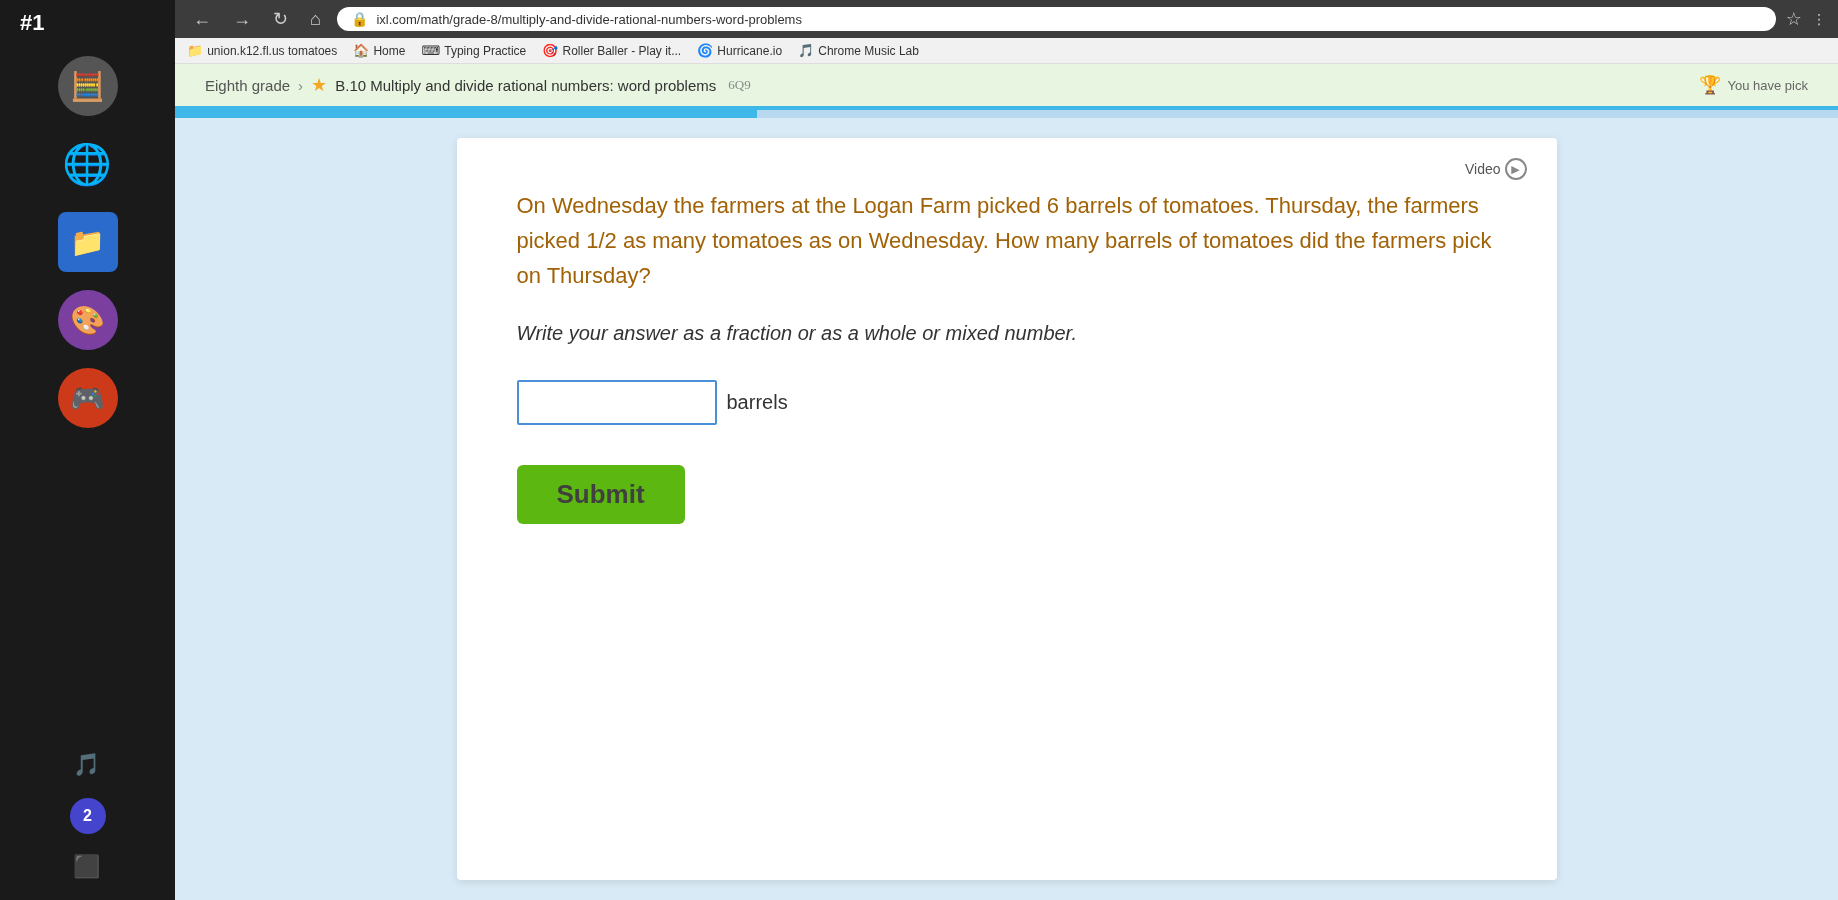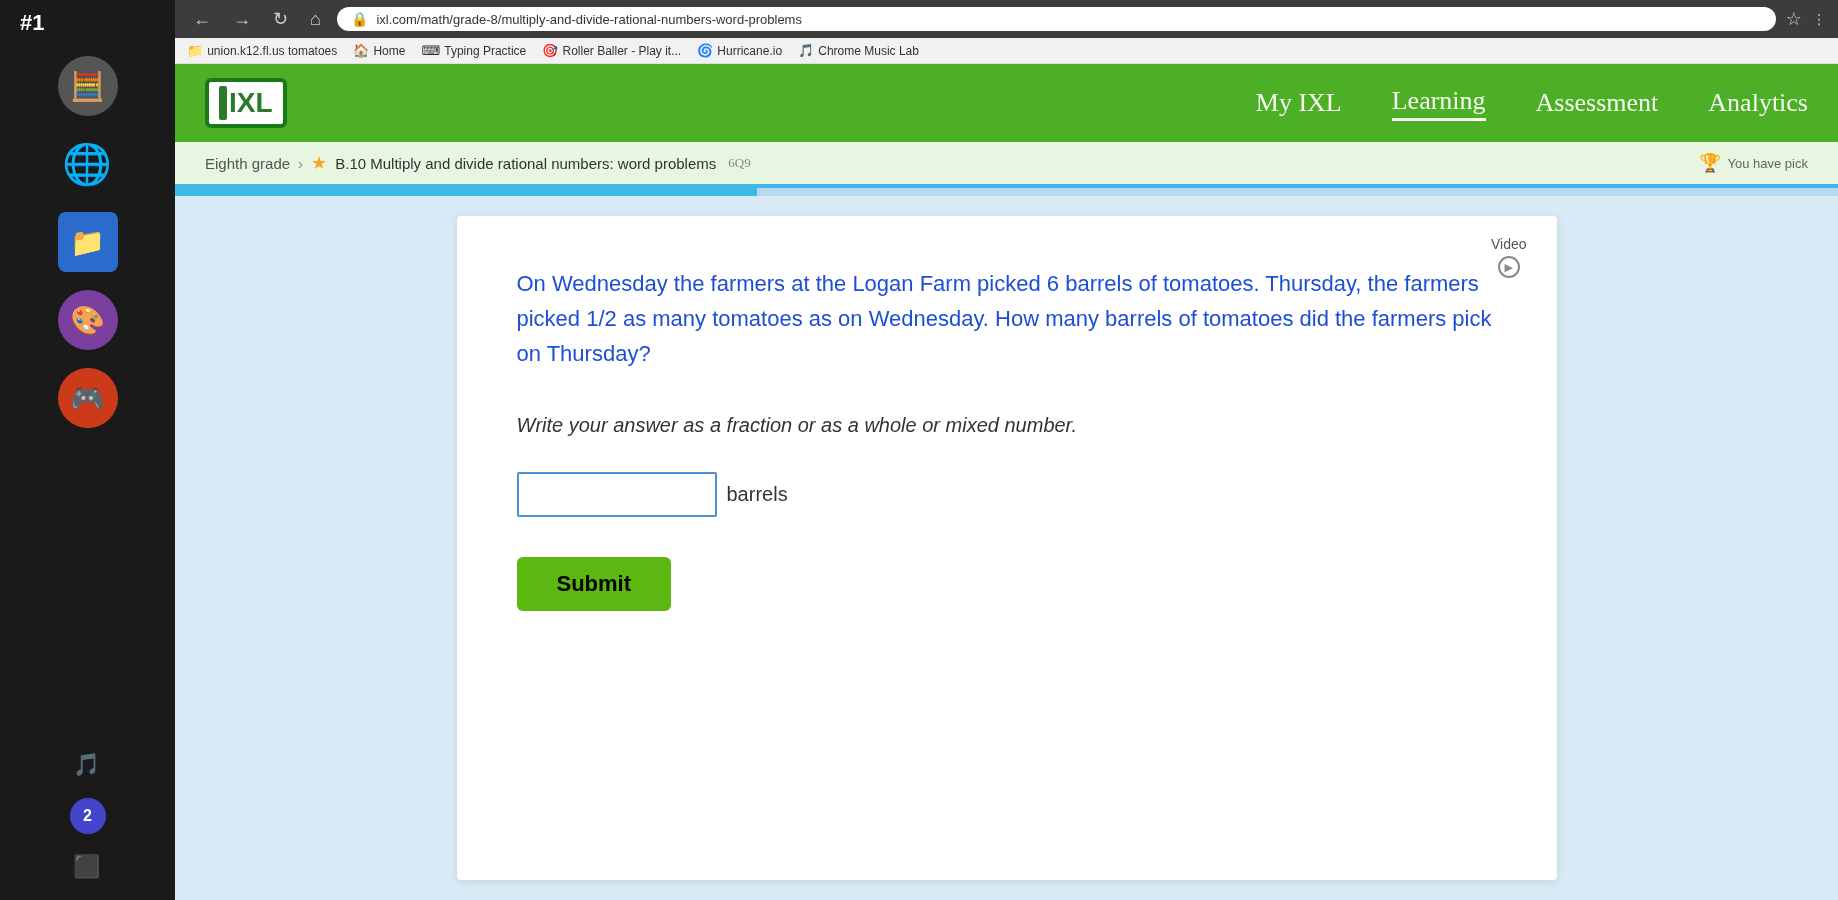--- a/index.html
+++ b/index.html
@@ -240,38 +240,37 @@
     .video-link {
       position: absolute;
       top: 20px;
       right: 30px;
       color: #555;
       font-size: 14px;
       cursor: pointer;
       display: flex;
       align-items: center;
       gap: 4px;
-      flex-direction: column;
     }
     .video-circle {
       width: 22px;
       height: 22px;
       border: 2px solid #888;
       border-radius: 50%;
       display: flex;
       align-items: center;
       justify-content: center;
       font-size: 11px;
       color: #888;
     }
     .question-text {
       font-size: 22px;
-      color: #1d4ed8;
+      color: #a16207;
       line-height: 1.6;
-      margin-bottom: 42px;
+      margin-bottom: 28px;
       font-family: Arial, sans-serif;
     }
     .instruction-text {
       font-size: 20px;
       color: #333;
       font-style: italic;
       margin-bottom: 35px;
     }
     .answer-row {
       display: flex;
@@ -287,25 +286,25 @@
       font-size: 18px;
       padding: 0 10px;
       outline: none;
     }
     .answer-unit {
       font-size: 20px;
       color: #333;
     }
     .submit-btn {
       background: #5cb811;
-      color: #000000;
+      color: #404040;
       border: none;
       border-radius: 6px;
       padding: 14px 40px;
-      font-size: 22px;
+      font-size: 26px;
       font-weight: 600;
       cursor: pointer;
       font-family: Arial, sans-serif;
     }
   </style>
 </head>
 <body>
 
 <div class="sidebar">
   <div class="sidebar-number">#1</div>
@@ -360,32 +359,20 @@
       <span>Hurricane.io</span>
     </div>
     <div class="bookmark-item">
       <span class="bm-icon">🎵</span>
       <span>Chrome Music Lab</span>
     </div>
   </div>
 
   <div class="ixl-page">
 
-    <div class="ixl-header">
-      <div class="ixl-logo">
-        <span class="logo-bar"></span>
-        <span>IXL</span>
-      </div>
-      <nav class="ixl-nav">
-        <span class="ixl-nav-item">My IXL</span>
-        <span class="ixl-nav-item active">Learning</span>
-        <span class="ixl-nav-item">Assessment</span>
-        <span class="ixl-nav-item">Analytics</span>
-      </nav>
-    </div>
 
     <div class="breadcrumb-bar">
       <span class="breadcrumb-link">Eighth grade</span>
       <span class="breadcrumb-sep">›</span>
       <span class="breadcrumb-star">★</span>
       <span class="breadcrumb-current">B.10 Multiply and divide rational numbers: word problems</span>
       <span class="breadcrumb-code">6Q9</span>
       <div class="breadcrumb-prize">
         <span class="prize-icon">🏆</span>
         <span>You have pick</span>

